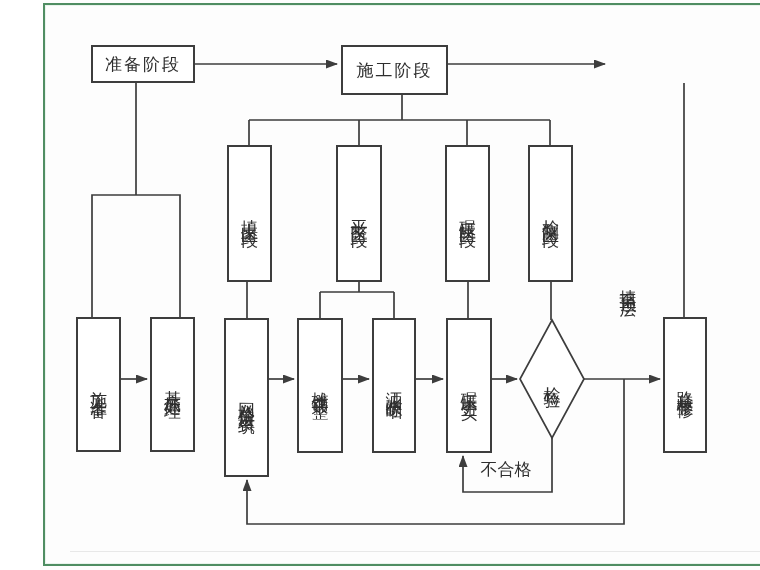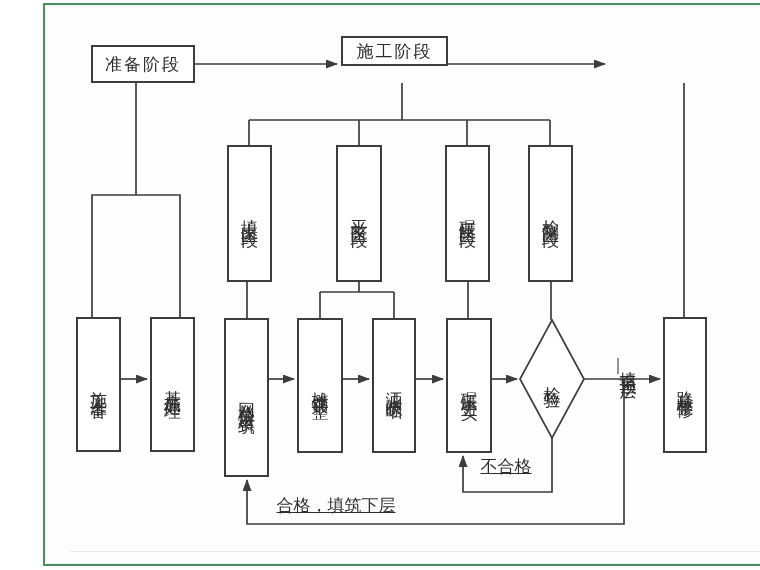--- a/index.html
+++ b/index.html
@@ -17,21 +17,21 @@
   .node{
     position:absolute;background:#ffffff;border:2px solid #3d3d3d;
     display:flex;align-items:center;justify-content:center;box-sizing:border-box;
     font-size:17px;line-height:1;
   }
   .hbox span{letter-spacing:2px;white-space:nowrap;}
   .vtext{
     writing-mode:vertical-rl;text-orientation:upright;
     letter-spacing:4px;font-size:17px;line-height:1;
   }
-  .floating{position:absolute;display:flex;align-items:flex-end;justify-content:center;text-decoration:underline;}
+  .floating{position:absolute;display:flex;align-items:flex-start;justify-content:center;}
   .diamond-text{
     position:absolute;display:flex;align-items:center;justify-content:center;
   }
 </style>
 </head>
 <body>
 
 <div class="canvas">
 
   <div class="green-frame"></div>
@@ -67,21 +67,21 @@
       <polyline points="512,438 512,492 423,492 423,456" marker-end="url(#ah)"></polyline>
       <polyline points="584,379 584,524 207,524 207,480" marker-end="url(#ah)"></polyline>
 
       <polygon points="512,320 544,379 512,438 480,379" fill="#ffffff"></polygon>
     </g>
   </svg>
 
   <div class="node hbox" style="left:51px;top:45px;width:104px;height:38px">
     <span>准备阶段</span>
   </div>
-  <div class="node hbox" style="left:301px;top:36px;width:107px;height:30px">
+  <div class="node hbox" style="left:301px;top:45px;width:107px;height:50px">
     <span>施工阶段</span>
   </div>
 
   <div class="node" style="left:187px;top:145px;width:45px;height:137px">
     <span class="vtext">填土区段</span>
   </div>
   <div class="node" style="left:296px;top:145px;width:46px;height:137px">
     <span class="vtext">平整区段</span>
   </div>
   <div class="node" style="left:405px;top:145px;width:45px;height:137px">
@@ -113,20 +113,17 @@
     <span class="vtext">路基整修</span>
   </div>
 
   <div class="diamond-text" style="left:496px;top:342px;width:32px;height:74px">
     <span class="vtext" style="letter-spacing:6px">检验</span>
   </div>
 
   <div class="floating" style="left:434px;top:458px;width:64px;height:20px;font-size:17px">
     <span>不合格</span>
   </div>
-  <div class="floating" style="left:231px;top:495px;width:130px;height:22px;font-size:17px">
-    <span style="white-space:nowrap">合格，填筑下层</span>
-  </div>
   <div class="floating" style="left:574px;top:276px;width:28px;height:98px">
     <span class="vtext">填至顶层</span>
   </div>
 
 </div>
 
 </body></html>

